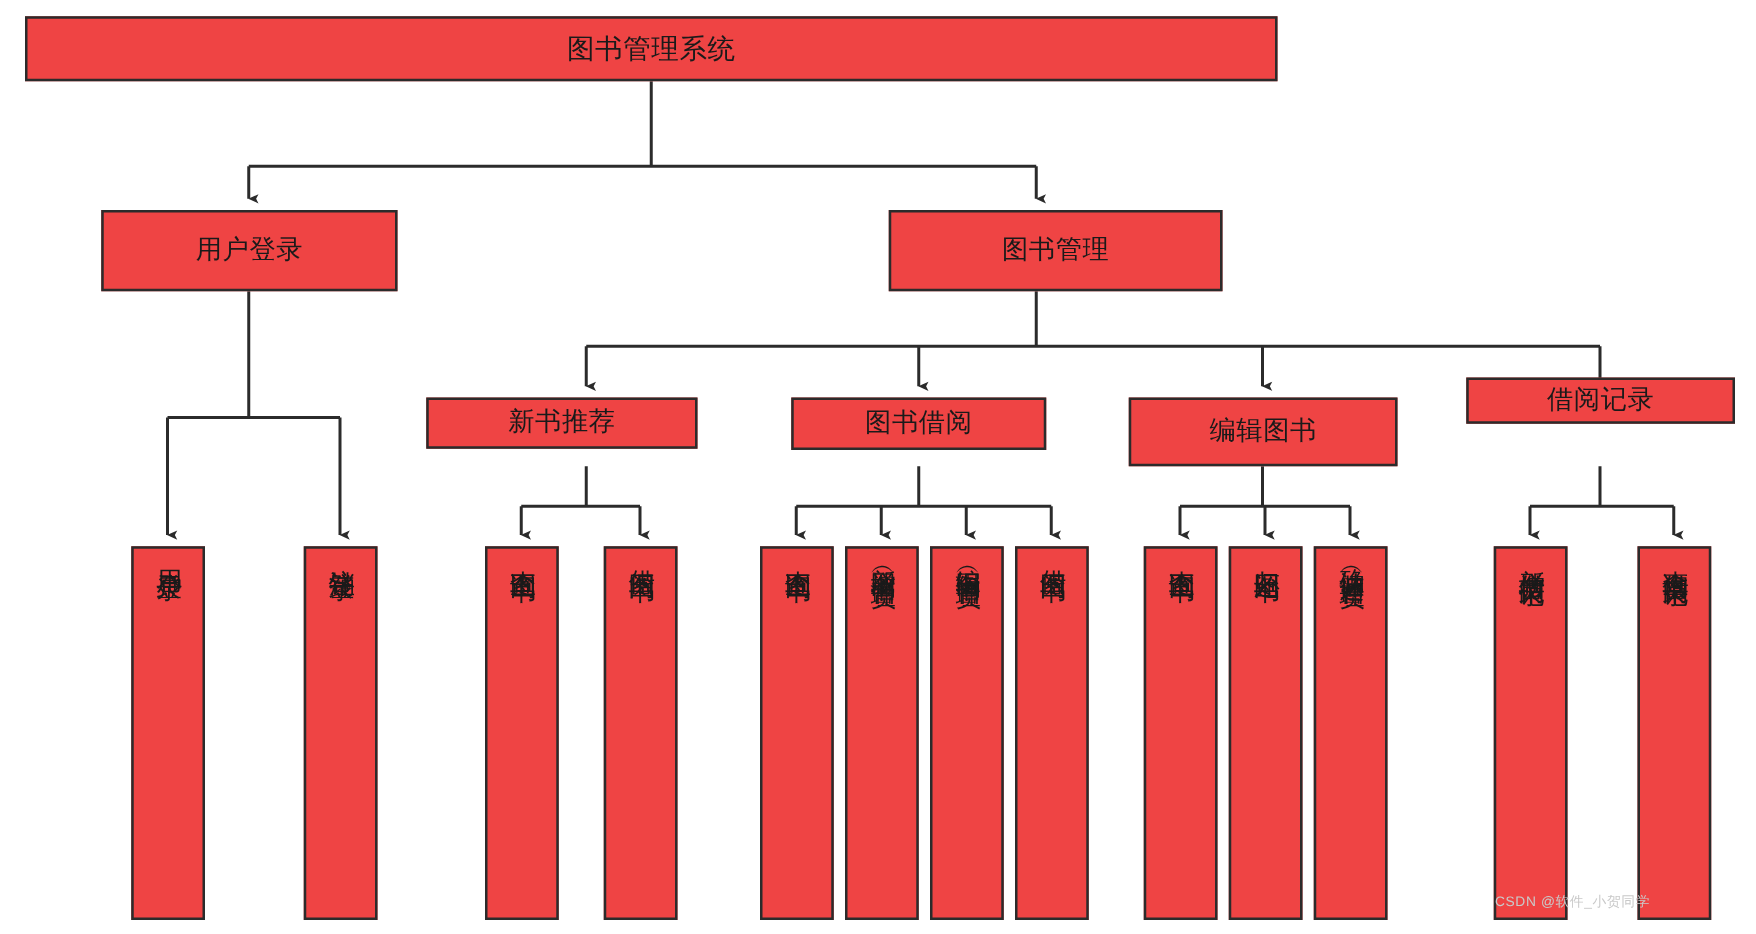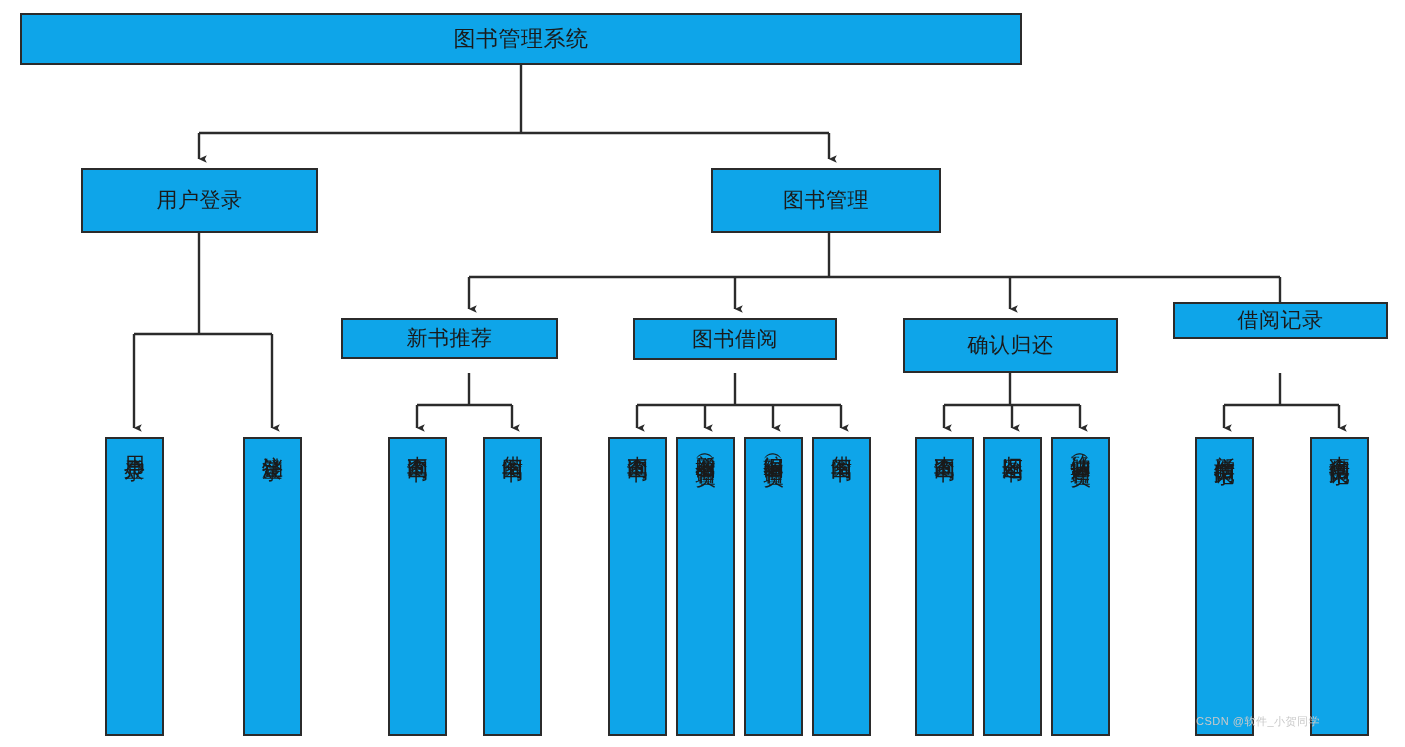--- a/index.html
+++ b/index.html
@@ -21,21 +21,21 @@
     left: 0;
     top: 0;
     width: 1405px;
     height: 747px;
     pointer-events: none;
   }
   .node {
     position: absolute;
     box-sizing: border-box;
     border: 2px solid #2b2b2b;
-    background: #0ea5e9;
+    background: #ef4444;
     display: flex;
     align-items: center;
     justify-content: center;
     color: #1a1a1a;
   }
   .node .lbl {
     display: block;
     text-align: center;
     line-height: 1.18;
     white-space: nowrap;
@@ -119,32 +119,32 @@
       </g>
   </svg>
 
   <div class="node horiz root" style="left: 20px; top: 13px; width: 1002px; height: 52px;">
     <span class="lbl">图书管理系统</span>
   </div>
 
   <div class="node horiz" style="left: 81px; top: 168px; width: 237px; height: 65px;">
     <span class="lbl">用户登录</span>
   </div>
-  <div class="node horiz" style="left: 711px; top: 168px; width: 230px; height: 65px;">
+  <div class="node horiz" style="left: 711px; top: 168px; width: 267px; height: 65px;">
     <span class="lbl">图书管理</span>
   </div>
 
   <div class="node horiz" style="left: 341px; top: 318px; width: 217px; height: 41px;">
     <span class="lbl">新书推荐</span>
   </div>
   <div class="node horiz" style="left: 633px; top: 318px; width: 204px; height: 42px;">
     <span class="lbl">图书借阅</span>
   </div>
   <div class="node horiz" style="left: 903px; top: 318px; width: 215px; height: 55px;">
-    <span class="lbl">确认归还</span>
+    <span class="lbl">编辑图书</span>
   </div>
   <div class="node horiz" style="left: 1173px; top: 302px; width: 215px; height: 37px;">
     <span class="lbl">借阅记录</span>
   </div>
 
   <div class="node vert" style="left: 105px; top: 437px; width: 59px; height: 299px;">
     <span class="lbl">用户登录</span>
   </div>
   <div class="node vert" style="left: 243px; top: 437px; width: 59px; height: 299px;">
     <span class="lbl">注销登录</span>

